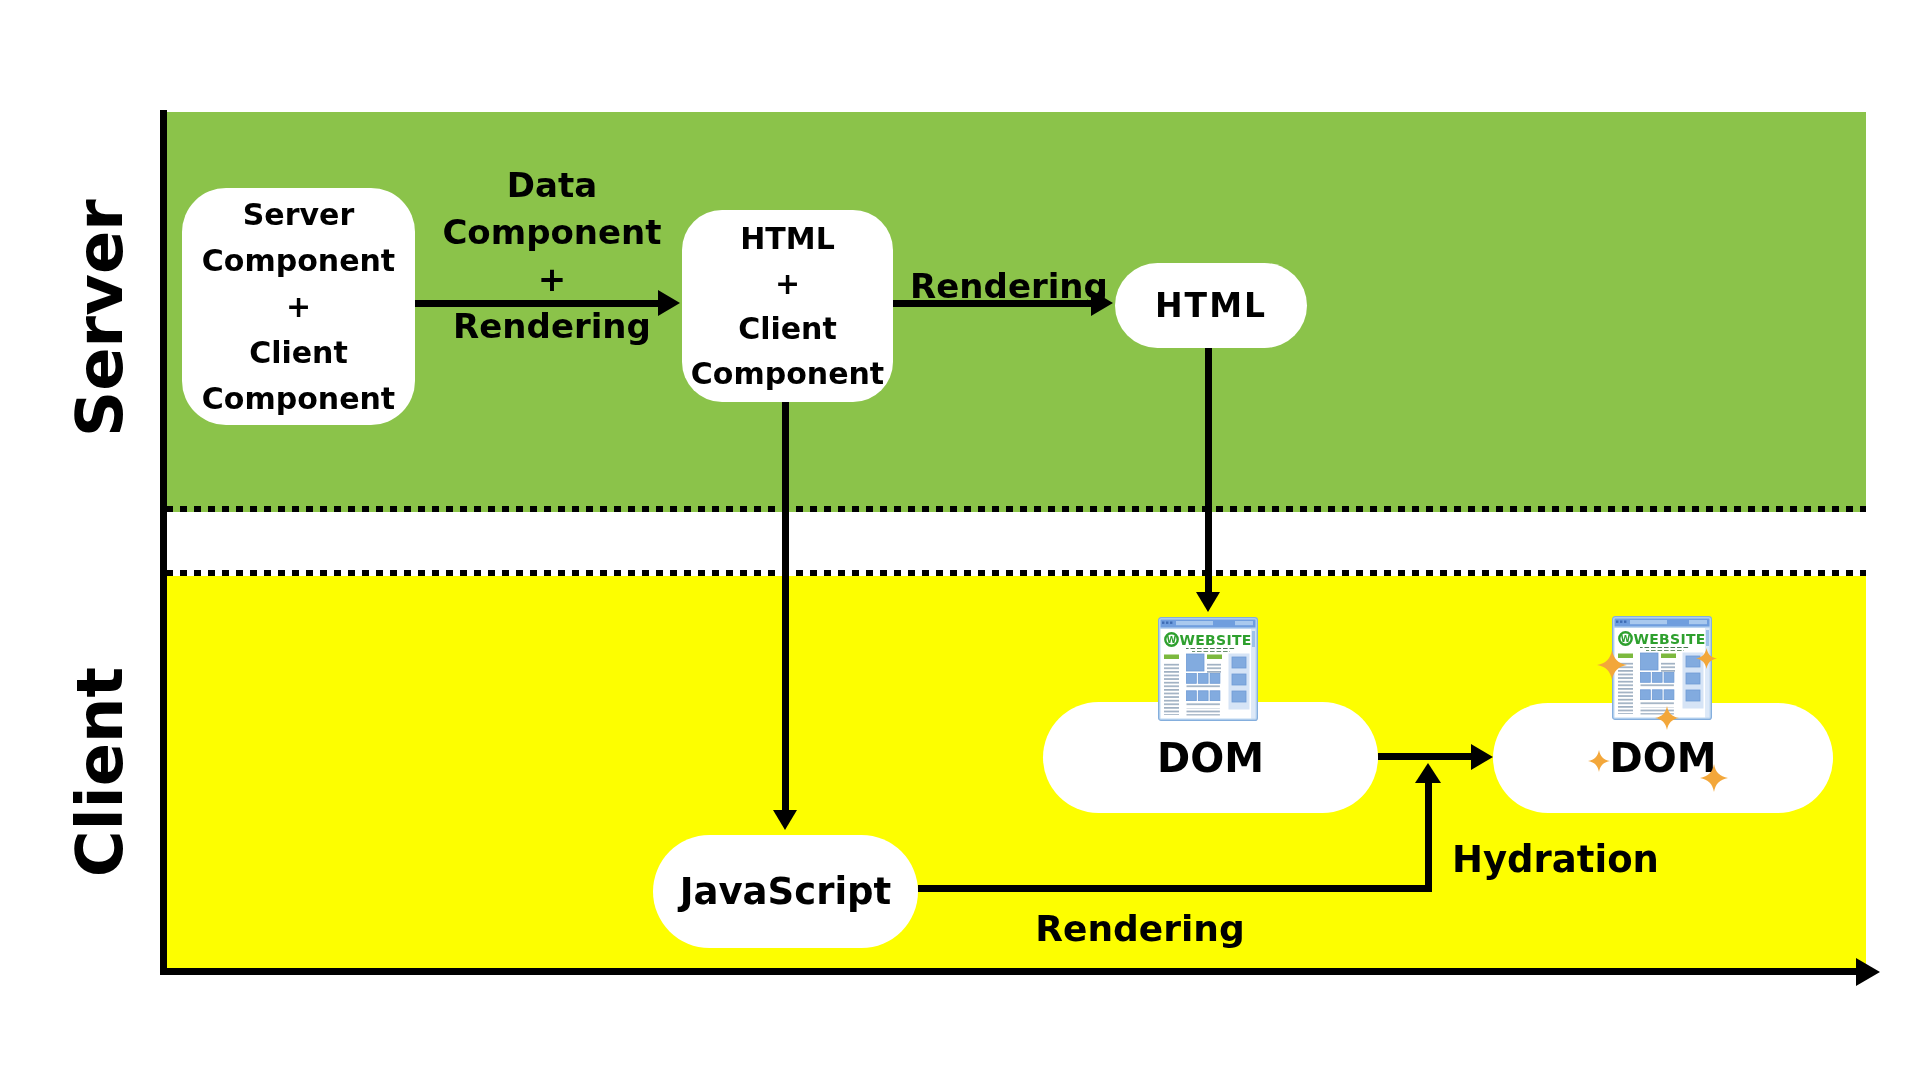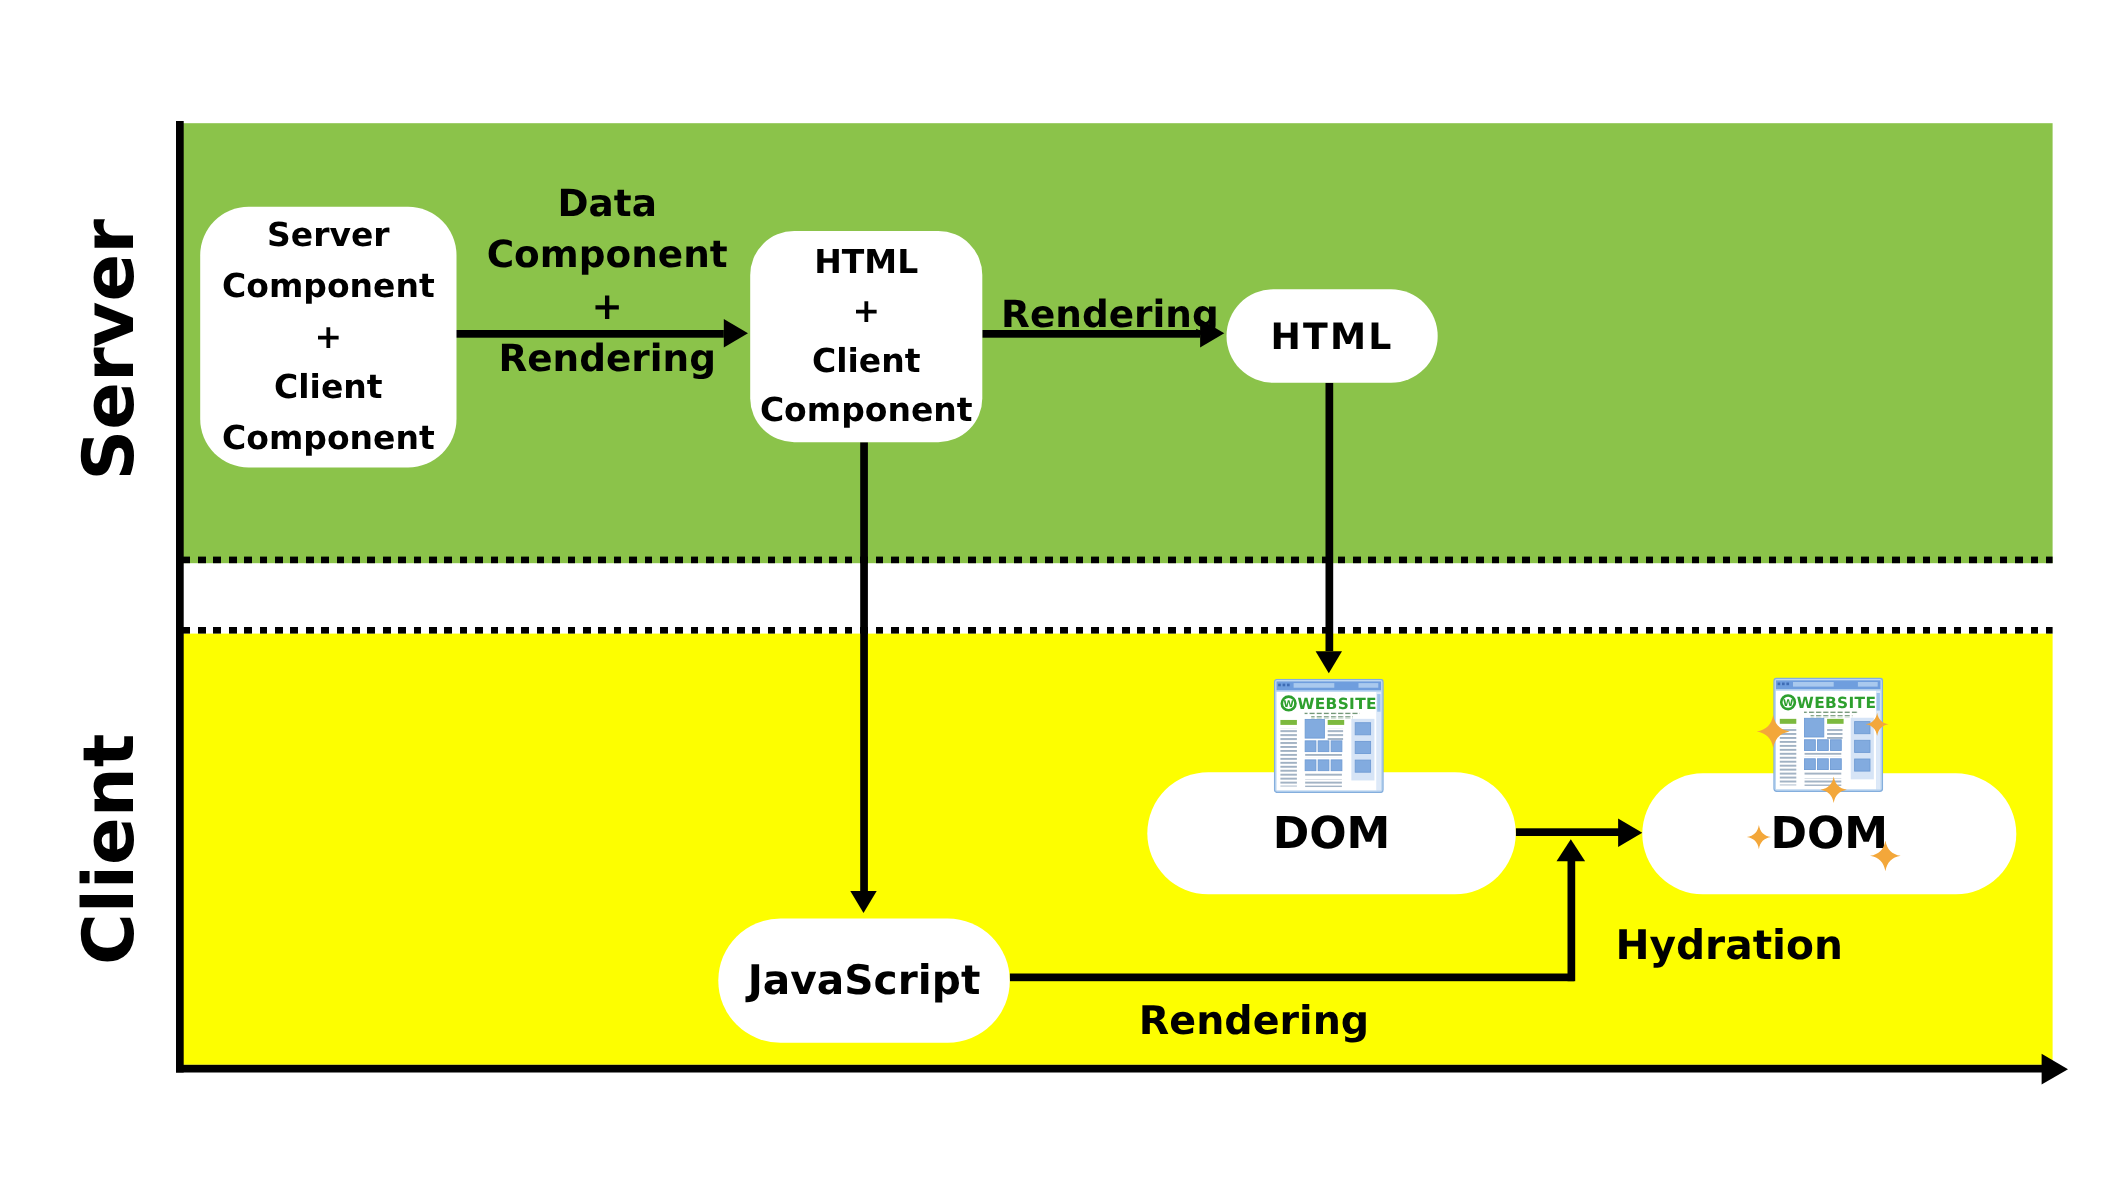--- a/index.html
+++ b/index.html
@@ -105,21 +105,21 @@
   <div class="edge-label" style="left:397px;top:162px;width:310px;font-size:34px;line-height:47px">
     <span class="ln" style="display:block">Data Component</span>
     <span class="ln" style="display:block">+</span>
     <span class="ln" style="display:block">Rendering</span>
   </div>
 
   <div class="edge-label" style="left:909px;top:266px;width:200px;font-size:34px">Rendering</div>
 
   <div class="edge-label" style="left:1015px;top:908px;width:250px;font-size:36px">Rendering</div>
 
-  <div class="edge-label" style="left:1452px;top:838px;width:240px;font-size:37px;text-align:center">Hydration</div>
+  <div class="edge-label" style="left:1452px;top:838px;width:240px;font-size:37px;text-align:left">Hydration</div>
 
   <div class="wicon-slot" style="left:1158px;top:617px;width:100px;height:104px">
   <svg class="wicon" viewBox="0 0 100 104" xmlns="http://www.w3.org/2000/svg">
     <defs>
       <pattern id="pt" width="100" height="3.6" patternUnits="userSpaceOnUse">
             <rect width="100" height="1.7" fill="#9fb0c2"></rect>
           </pattern>
       <pattern id="pd" width="6.5" height="3" patternUnits="userSpaceOnUse">
             <rect width="4.6" height="2" fill="#49784f"></rect>
           </pattern>

